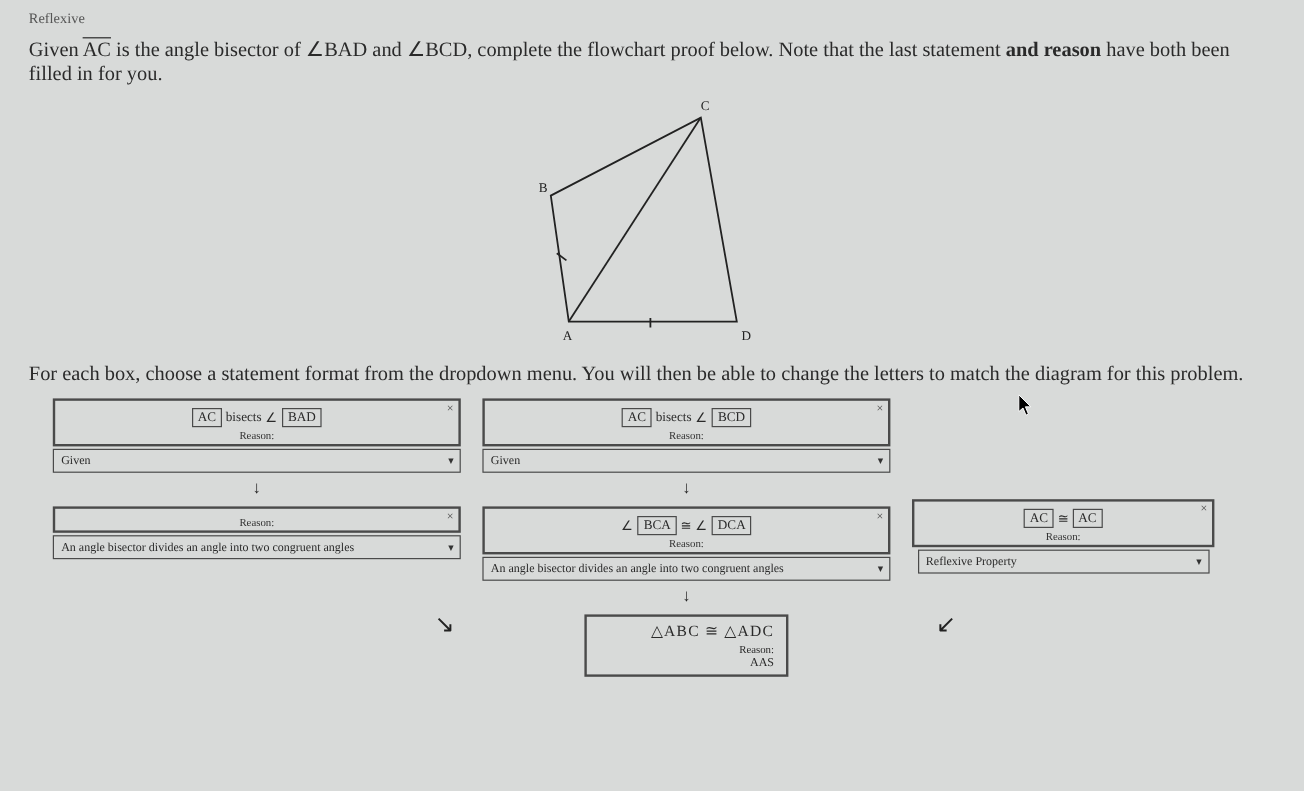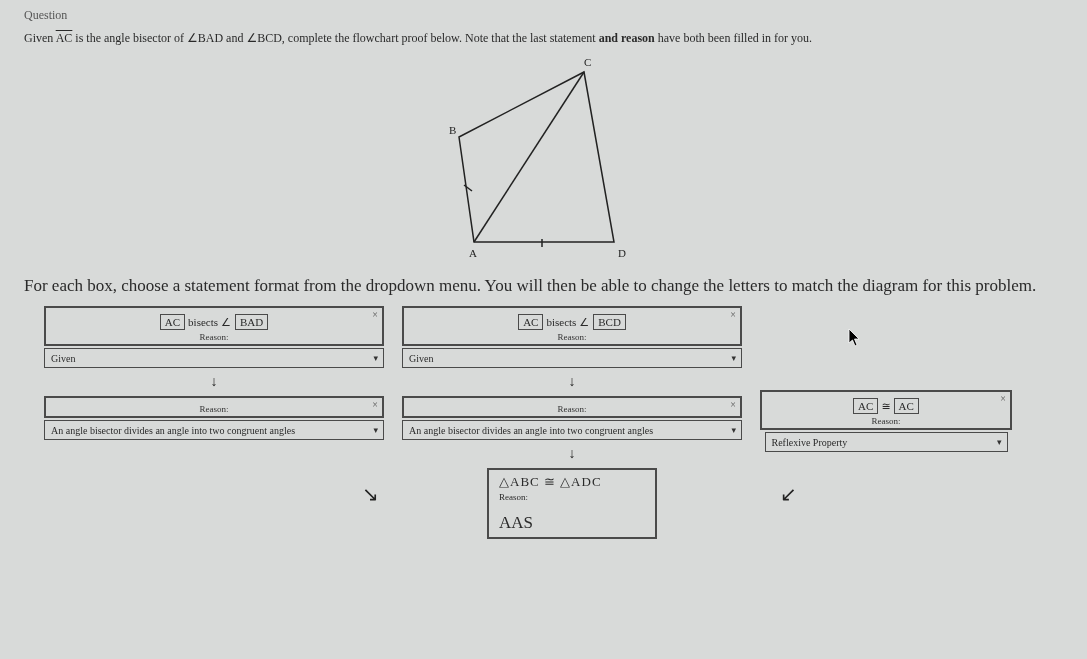--- a/index.html
+++ b/index.html
@@ -16,21 +16,21 @@
   }
   .page {
     padding: 8px 24px 0 24px;
   }
   .heading {
     font-size: 12px;
     color: #555;
     margin-bottom: 8px;
   }
   .prompt {
-    font-size: 12px;
+    font-size: 17px;
     margin-bottom: 6px;
   }
   .overline { text-decoration: overline; }
   .figure {
     position: relative;
     width: 100%;
     height: 210px;
   }
   .figure svg { display: block; margin: 0 auto; }
   .instr {
@@ -112,47 +112,47 @@
     color: #333;
   }
   .arrow-down {
     font-size: 14px;
     margin: 6px 0;
     color: #222;
   }
   .final {
     border: 2px solid #4a4a4a;
     padding: 4px 10px 4px 10px;
-    text-align: left;
+    text-align: right;
     font-size: 12px;
     width: 170px;
   }
   .final .r1 { font-size: 13px; letter-spacing:1px;}
   .final .r2 { font-size: 9px; margin-top:2px;}
-  .final .r3 { font-size: 17px; margin-top:11px;}
+  .final .r3 { font-size: 10px; margin-top:1px;}
   .diag {
     position:absolute;
     font-size:20px;
     color:#222;
     pointer-events:none;
   }
   .cursor {
     position:absolute;
     top: 328px;
     left: 848px;
     width: 14px;
     height: 20px;
     pointer-events:none;
   }
 </style>
 </head>
 <body>
 
 <div class="page">
-  <div class="heading">Question</div>
+  <div class="heading">Reflexive</div>
 
   <div class="prompt">
     <span>Given </span><span class="overline">AC</span><span> is the angle bisector of </span><span>∠BAD</span><span> and </span><span>∠BCD</span><span>, complete the flowchart proof below. Note that the last statement </span><b>and reason</b><span> have both been filled in for you.</span>
   </div>
 
   <div class="figure">
     <svg width="320" height="210" viewBox="0 0 320 210">
       <polygon points="90,190 230,190 200,20 75,85" fill="none" stroke="#222" stroke-width="1.5"></polygon>
       <line x1="90" y1="190" x2="200" y2="20" stroke="#222" stroke-width="1.5"></line>
 
@@ -198,20 +198,27 @@
             <span>bisects</span>
             <span class="angle"></span>
             <span class="tok">BCD</span>
           </div>
           <div class="reason-label">Reason:</div>
         </div>
         <div class="dropdown">Given</div>
         <div class="arrow-down">↓</div>
         <div class="card wide">
           <span class="close">×</span>
+          <div class="stmt">
+            <span class="angle"></span>
+            <span class="tok">BCA</span>
+            <span class="cong"></span>
+            <span class="angle"></span>
+            <span class="tok">DCA</span>
+          </div>
           <div class="reason-label">Reason:</div>
         </div>
         <div class="dropdown">An angle bisector divides an angle into two congruent angles</div>
         <div class="arrow-down">↓</div>
         <div class="final">
           <div class="r1">△ABC ≅ △ADC</div>
           <div class="r2">Reason:</div>
           <div class="r3">AAS</div>
         </div>
       </div>

